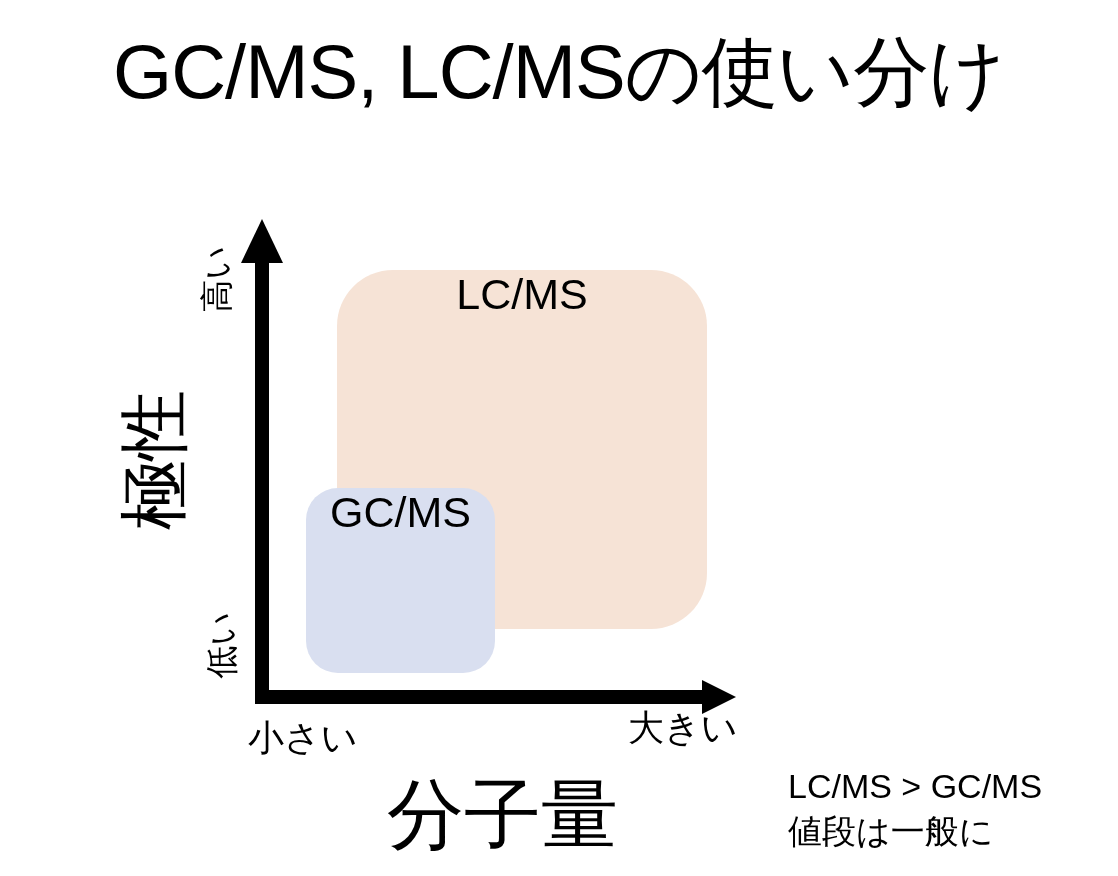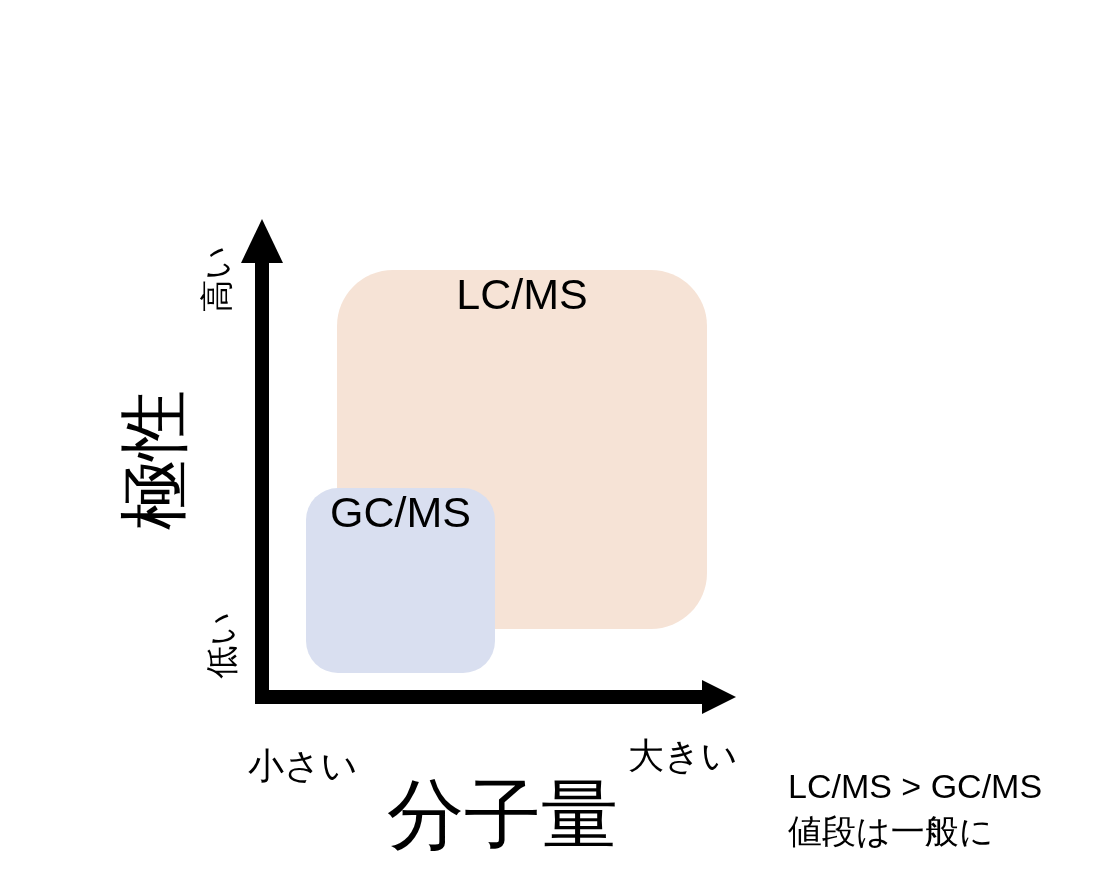--- a/index.html
+++ b/index.html
@@ -130,21 +130,20 @@
     font-size: 70px;
     line-height: 76px;
     font-weight: 500;
   }
   
   .xlabel {
     position: absolute;
     font-size: 36px;
     white-space: nowrap;
     z-index: 4;
-    margin-top: 28px;
   }
   .xlabel-small { left: 248px; top: 714px; }
   .xlabel-large { left: 628px; top: 704px; text-align: center; }
   .x-axis-title {
     position: absolute;
     left: 387px;
     top: 764px;
     font-size: 77px;
     font-weight: 500;
     white-space: nowrap;
@@ -159,20 +158,21 @@
     line-height: 45px;
     white-space: nowrap;
     z-index: 4;
   }
 </style>
 </head>
 <body>
 
 <div class="canvas">
 
+  <h1 class="title">GC/MS, LC/MSの使い分け</h1>
 
   <div class="region region-lcms" style="background-color: rgb(246, 227, 214);">
     <span class="region-label">LC/MS</span>
   </div>
 
   <div class="region region-gcms" style="background-color: rgb(217, 223, 240); margin-left: 22px;">
     <span class="region-label">GC/MS</span>
   </div>
 
   <div class="y-axis-shaft"></div>

